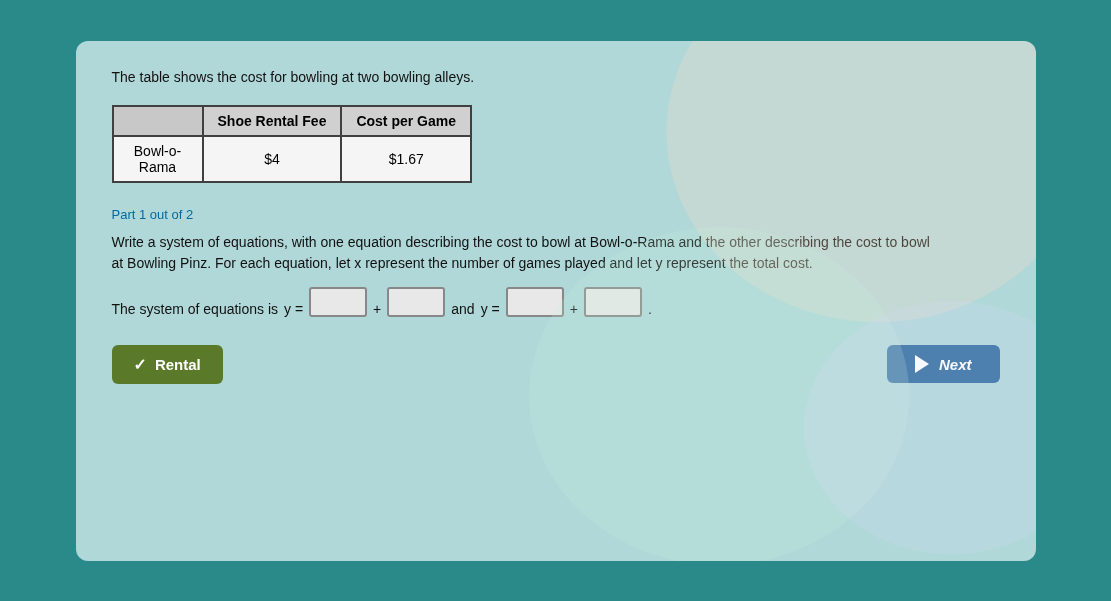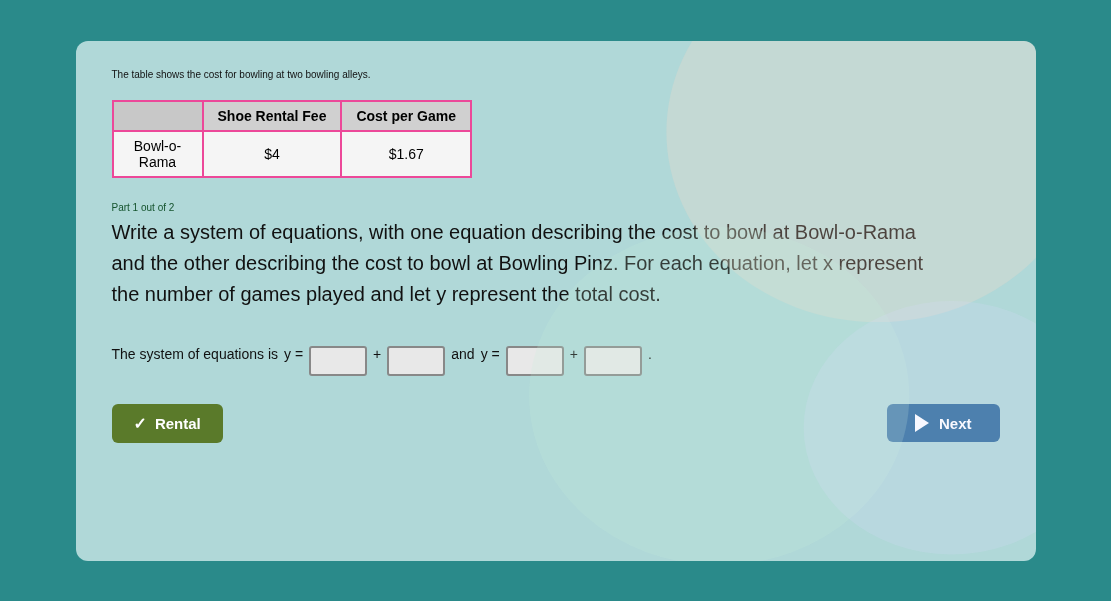--- a/index.html
+++ b/index.html
@@ -17,69 +17,69 @@
     .outer-card {
       background: #b0d8d8;
       border-radius: 12px;
       width: 960px;
       min-height: 520px;
       padding: 28px 36px 28px 36px;
       position: relative;
     }
 
     .intro-text {
-      font-size: 10px;
+      font-size: 14px;
       color: #111;
       margin-bottom: 20px;
     }
 
     
     .bowling-table {
       border-collapse: collapse;
       margin-bottom: 24px;
     }
 
     .bowling-table th,
     .bowling-table td {
-      border: 2px solid #ec4899;
+      border: 2px solid #404040;
       padding: 6px 14px;
       text-align: center;
       font-size: 14px;
       background: #f5f5f5;
     }
 
     .bowling-table th {
       background: #d0d0d0;
       font-weight: bold;
     }
 
     .bowling-table .empty-cell {
       background: #c8c8c8;
       width: 90px;
     }
 
     
     .part-label {
-      font-size: 10px;
-      color: #14532d;
-      margin-bottom: 4px;
+      font-size: 13px;
+      color: #0369a1;
+      margin-bottom: 10px;
     }
 
     .instructions {
-      font-size: 20px;
+      font-size: 14px;
       color: #111;
       line-height: 1.55;
-      margin-bottom: 36px;
+      margin-bottom: 12px;
       max-width: 820px;
     }
 
     
     .equation-row {
       display: flex;
-      align-items: flex-start;
+      align-items: flex-end;
       gap: 6px;
       font-size: 14px;
       color: #111;
       margin-bottom: 28px;
     }
 
     .eq-input {
       width: 58px;
       height: 30px;
       border: 2px solid #888;
@@ -124,20 +124,21 @@
       color: white;
       border: none;
       border-radius: 6px;
       padding: 10px 28px;
       font-size: 15px;
       font-weight: bold;
       cursor: pointer;
       display: flex;
       align-items: center;
       gap: 10px;
+      font-style: italic;
     }
 
     .next-btn .arrow {
       display: inline-block;
       width: 0;
       height: 0;
       border-top: 9px solid transparent;
       border-bottom: 9px solid transparent;
       border-left: 14px solid white;
       background: transparent;

